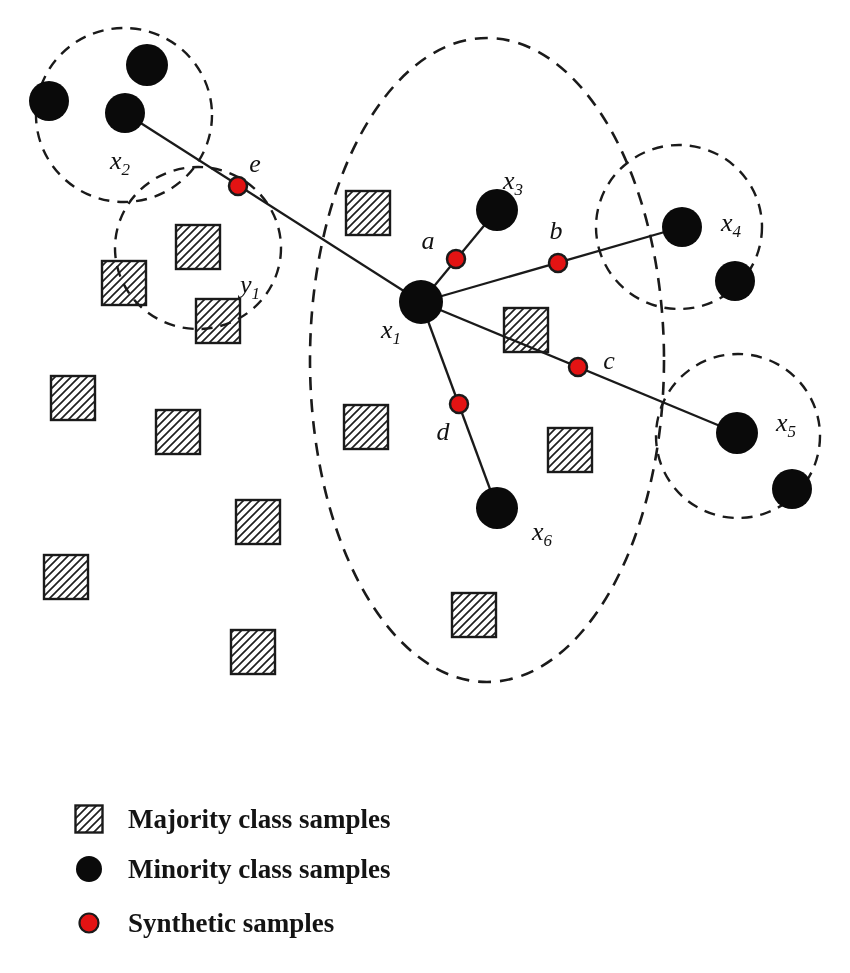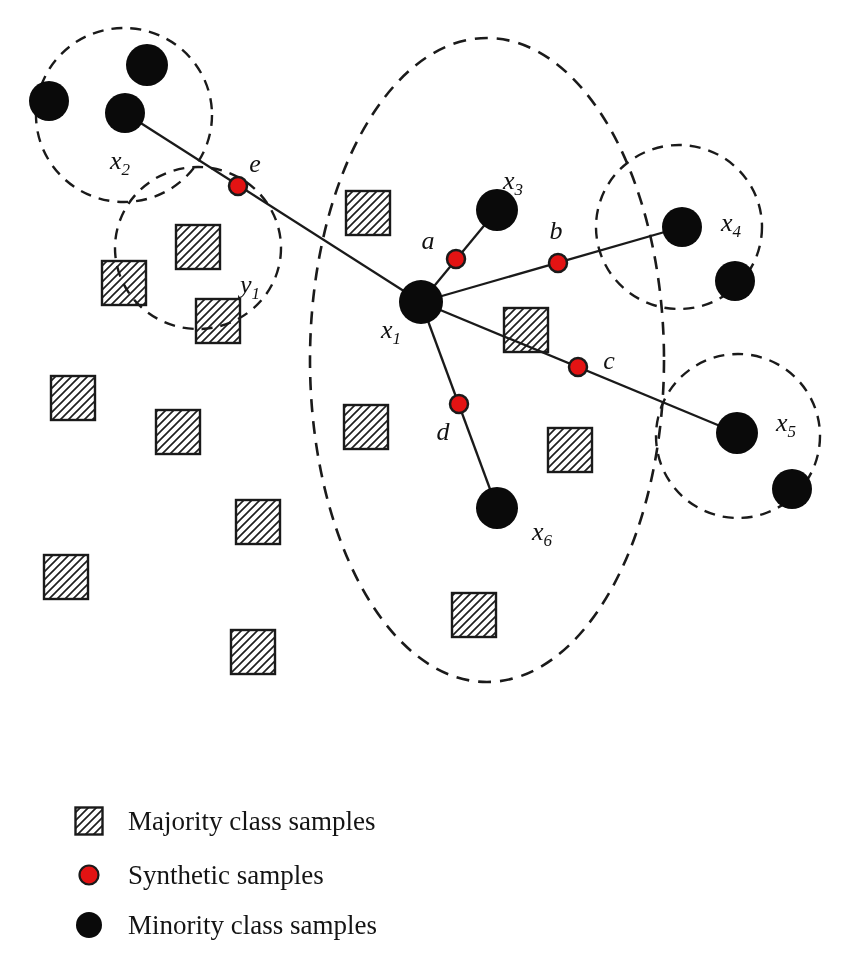--- a/index.html
+++ b/index.html
@@ -17,21 +17,21 @@
     font-style:italic;
     font-size:26px;
     fill:#121212;
   }
   .math-label .sub{font-size:17px;}
   .legend{
     position:absolute;
     left:74px;
     top:804px;
   }
-  .legend-row{display:flex;align-items:flex-end;height:32px;}
+  .legend-row{display:flex;align-items:flex-start;height:32px;font-weight:bold;}
   .legend-row.r2{margin-top:18px;}
   .legend-row.r3{margin-top:22px;}
   .legend-marker{width:30px;height:30px;flex:0 0 30px;display:block;}
   .legend-label{
     margin-left:24px;
     font-size:27px;
     color:#141414;
     line-height:30px;
     white-space:nowrap;
   }
@@ -144,27 +144,27 @@
     </svg>
 
   <div class="legend">
     <div class="legend-row r1">
       <svg class="legend-marker" width="30" height="30" viewBox="0 0 30 30">
         <rect class="sq-fill" x="1.5" y="1.5" width="27" height="27"></rect>
         <rect class="sq-hatch" x="1.5" y="1.5" width="27" height="27"></rect>
       </svg>
       <span class="legend-label">Majority class samples</span>
     </div>
+    <div class="legend-row r2">
+      <svg class="legend-marker" width="30" height="30" viewBox="0 0 30 30">
+        <circle class="minority-marker" cx="15" cy="15" r="13"></circle>
+      </svg>
+      <span class="legend-label">Minority class samples</span>
+    </div>
     <div class="legend-row r3">
       <svg class="legend-marker" width="30" height="30" viewBox="0 0 30 30">
         <circle class="synthetic-marker" cx="15" cy="15" r="9.5"></circle>
       </svg>
       <span class="legend-label">Synthetic samples</span>
     </div>
-    <div class="legend-row r2">
-      <svg class="legend-marker" width="30" height="30" viewBox="0 0 30 30">
-        <circle class="minority-marker" cx="15" cy="15" r="13"></circle>
-      </svg>
-      <span class="legend-label">Minority class samples</span>
-    </div>
   </div>
 
 </div>
 
 </body></html>

